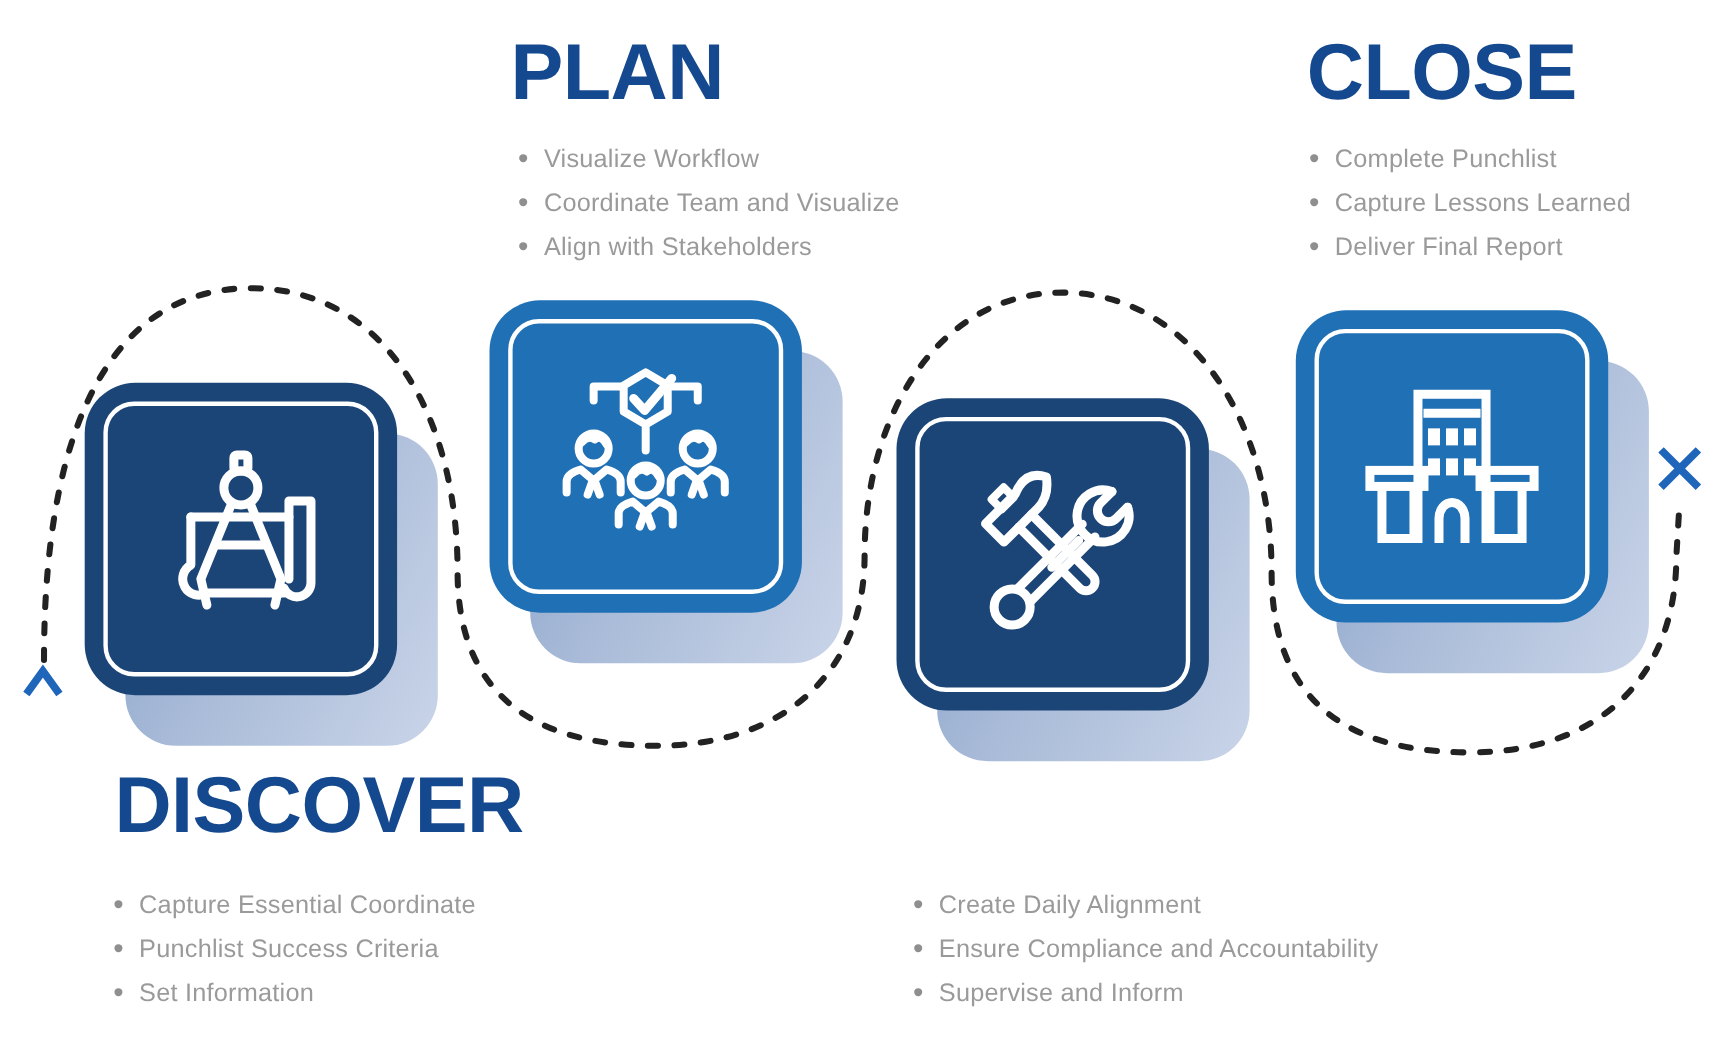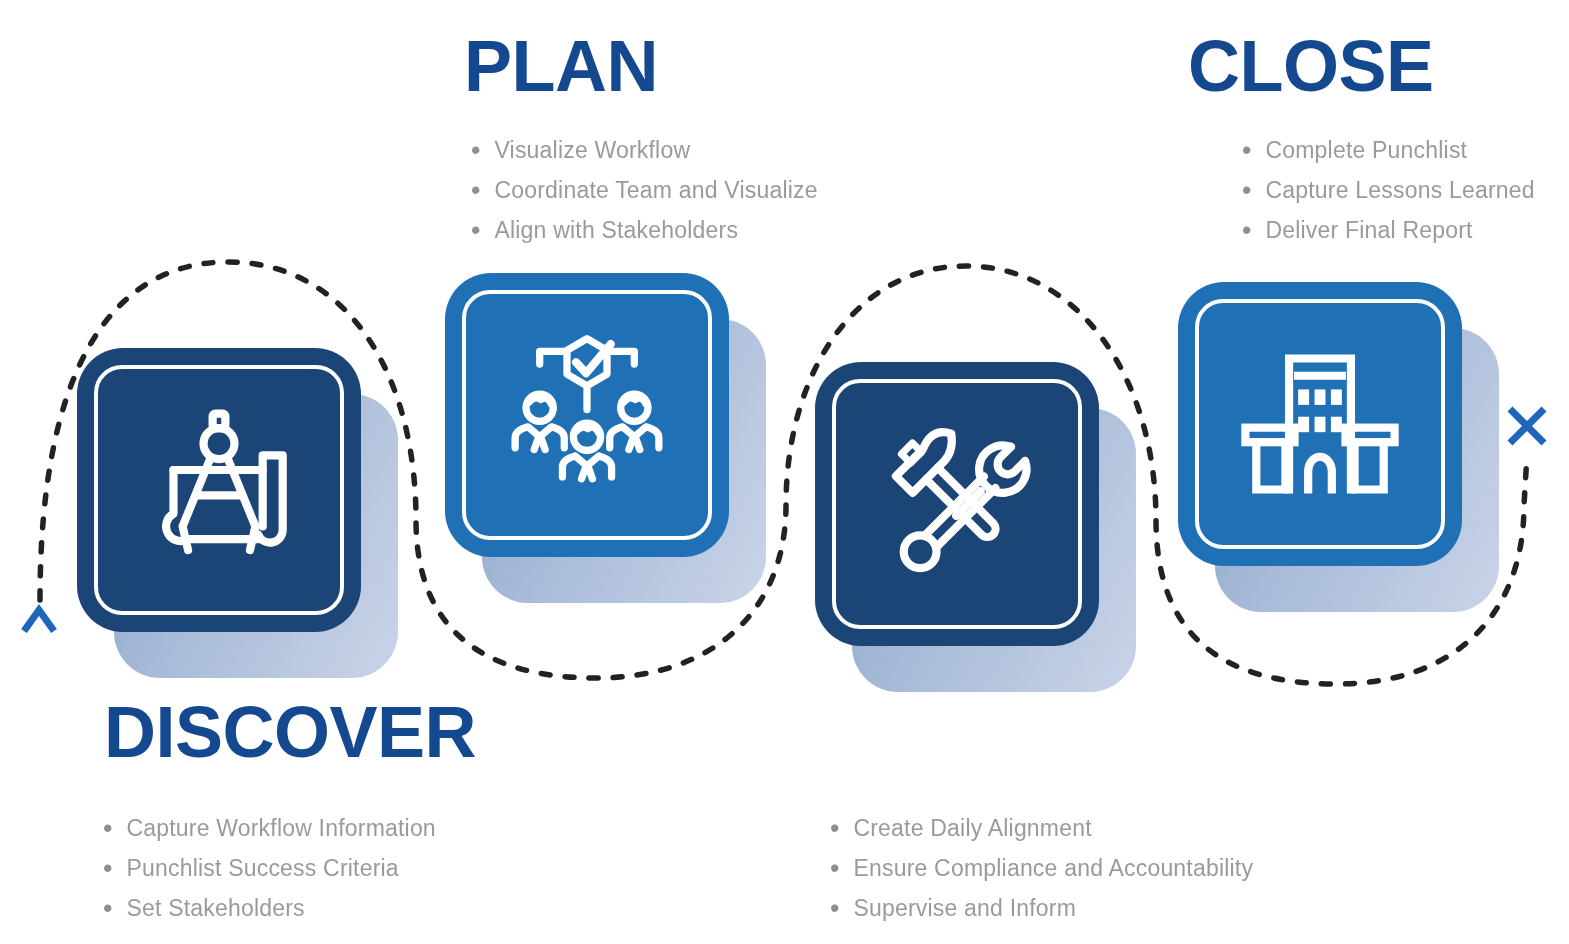--- a/index.html
+++ b/index.html
@@ -25,21 +25,21 @@
     position:absolute;left:17px;top:17px;right:17px;bottom:17px;
     display:flex;align-items:center;justify-content:center;z-index:3;
   }
   
   .stage-title{
     position:absolute;font-size:72px;font-weight:bold;color:#15498f;
     letter-spacing:-0.5px;line-height:1;white-space:nowrap;
   }
   
   .bullets{position:absolute;}
-  .bullet-row{display:flex;align-items:flex-end;height:40px;}
+  .bullet-row{display:flex;align-items:center;height:40px;}
   .bullet-row .dot{
     color:#8f8f8f;font-size:27px;line-height:1;margin-right:14px;flex:0 0 auto;
   }
   .bullet-row .dot::before{content:"\2022";}
   .bullet-row .txt{
     color:#9a9a9a;font-size:23px;letter-spacing:0.2px;white-space:nowrap;
   }
   
   .path-overlay{position:absolute;left:0;top:0;z-index:4;pointer-events:none;}
   .icon-svg{display:block;}
@@ -80,29 +80,29 @@
         <path d="M91,64 L60,140 L66,166"></path>
         <path d="M109,64 L140,140 L134,166"></path>
         <path d="M77,106 H123"></path>
       </svg>
     </div>
   </div>
   <div class="stage-title" style="left:104px;top:696px;">DISCOVER</div>
   <div class="bullets" style="left:103px;top:802px;">
     <div class="bullet-row">
       <span class="dot"></span>
-      <span class="txt">Capture Workflow Information</span>
+      <span class="txt">Capture Essential Coordinate</span>
     </div>
     <div class="bullet-row">
       <span class="dot"></span>
       <span class="txt">Punchlist Success Criteria</span>
     </div>
     <div class="bullet-row">
       <span class="dot"></span>
-      <span class="txt">Set Stakeholders</span>
+      <span class="txt">Set Information</span>
     </div>
   </div>
 
   <div class="card" style="left:445px;top:273px;">
     <div class="shadow"></div>
     <div class="sq light"></div>
     <div class="inner-frame"></div>
     <div class="icon-wrap">
       <svg class="icon-svg" width="182" height="182" viewBox="0 0 200 200" fill="none" stroke="#ffffff" stroke-width="8" stroke-linecap="round" stroke-linejoin="round">
         <defs>
@@ -204,21 +204,21 @@
         <path d="M87,172 V152 A13,16 0 0 1 113,152 V172"></path>
 
         <rect x="18" y="104" width="54" height="16"></rect>
         <path d="M30,120 V172 H62 V120"></path>
         <rect x="128" y="104" width="54" height="16"></rect>
         <path d="M138,120 V172 H170 V120"></path>
       </svg>
     </div>
   </div>
   <div class="stage-title" style="left:1188px;top:30px;">CLOSE</div>
-  <div class="bullets" style="left:1242px;top:124px;">
+  <div class="bullets" style="left:1190px;top:124px;">
     <div class="bullet-row">
       <span class="dot"></span>
       <span class="txt">Complete Punchlist</span>
     </div>
     <div class="bullet-row">
       <span class="dot"></span>
       <span class="txt">Capture Lessons Learned</span>
     </div>
     <div class="bullet-row">
       <span class="dot"></span>

